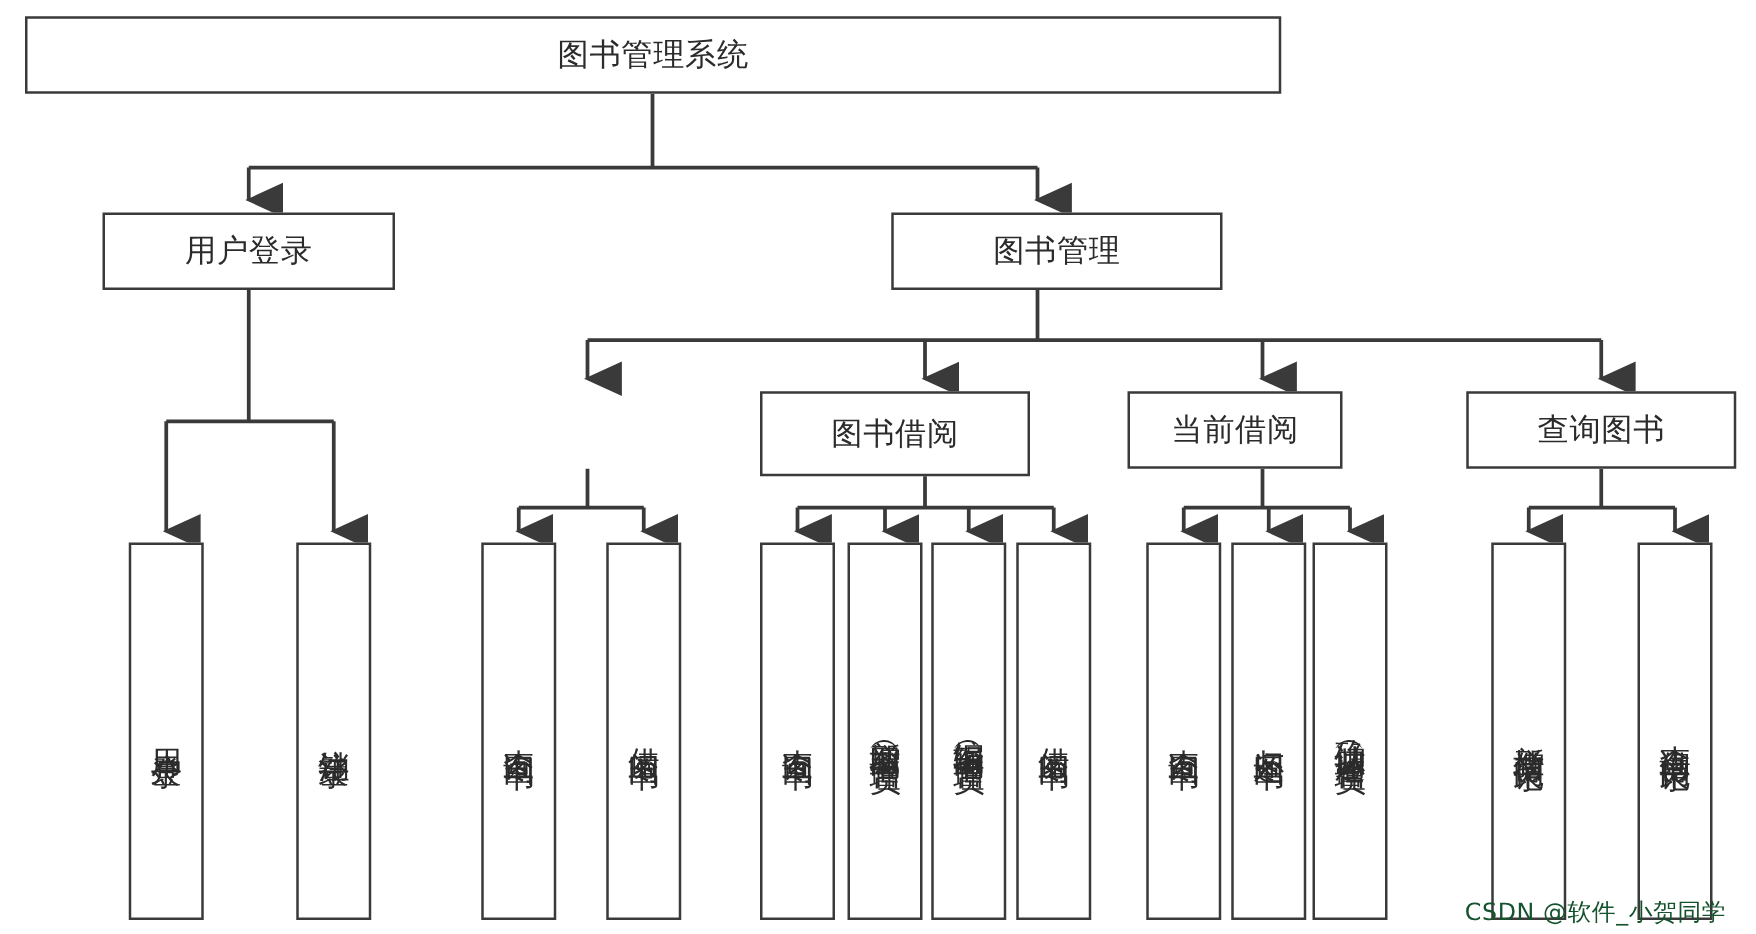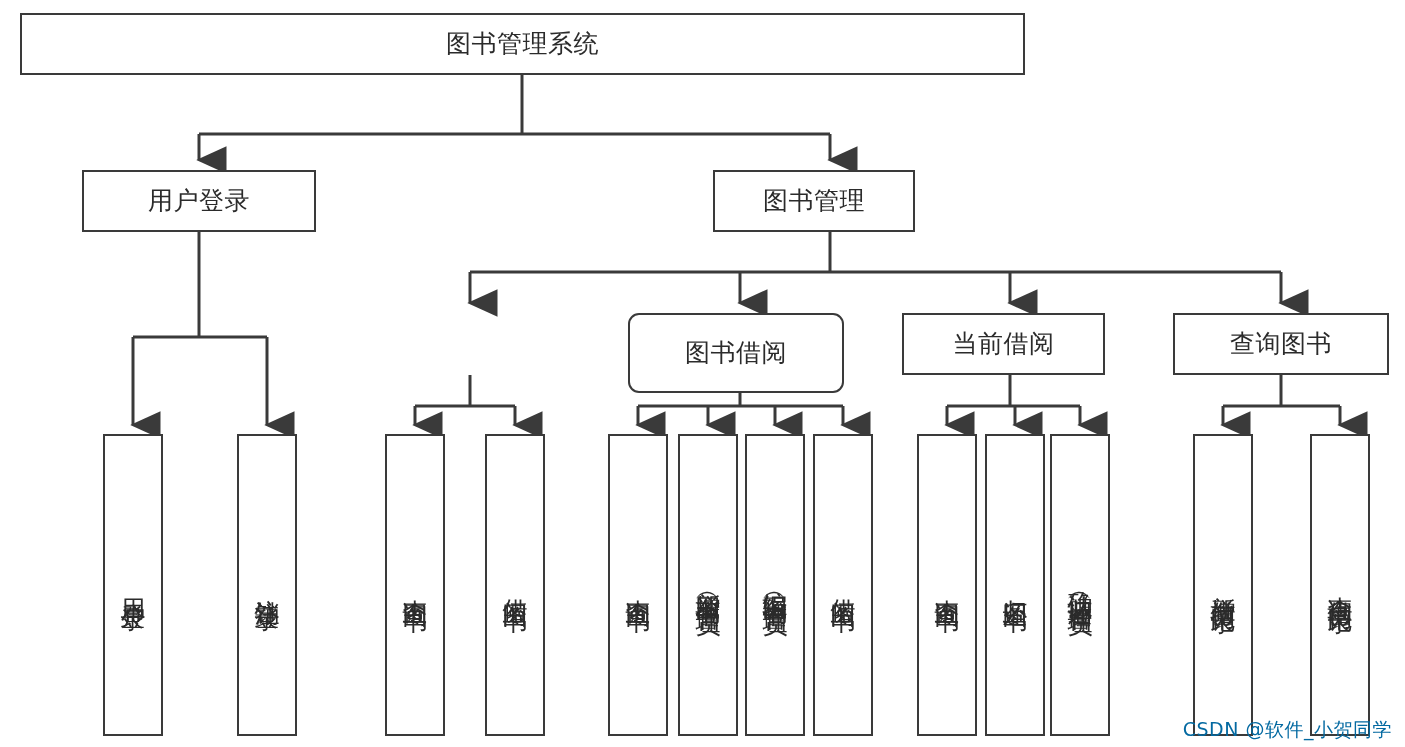--- a/index.html
+++ b/index.html
@@ -57,24 +57,24 @@
     writing-mode: vertical-rl;
     text-orientation: upright;
     font-size: 25px;
     line-height: 1.08;
     letter-spacing: 3px;
     max-height: 286px;
     white-space: normal;
   }
   .watermark {
     position: absolute;
-    right: 13px;
+    right: 24px;
     bottom: 4px;
     font-size: 19px;
-    color: #0369a1;
+    color: #14532d;
     letter-spacing: 0.5px;
     white-space: nowrap;
   }
 </style>
 </head>
 <body>
 
 <div id="canvas">
 
   <svg class="wires" viewBox="0 0 1405 747">
@@ -127,28 +127,28 @@
     </g>
   </svg>
 
   <div class="node root horiz" style="left:20px; top:13px; width:1005px; height:62px;">
     <span class="lbl">图书管理系统</span>
   </div>
 
   <div class="node horiz" style="left:82px; top:170px; width:234px; height:62px;">
     <span class="lbl">用户登录</span>
   </div>
-  <div class="node horiz" style="left:713px; top:170px; width:202px; height:62px;">
+  <div class="node horiz" style="left:713px; top:170px; width:265px; height:62px;">
     <span class="lbl">图书管理</span>
   </div>
 
-  <div class="node horiz" style="left:628px; top:313px; width:216px; height:80px;border-radius:11px;">
+  <div class="node horiz" style="left:608px; top:313px; width:216px; height:68px;">
     <span class="lbl">图书借阅</span>
   </div>
-  <div class="node horiz" style="left:902px; top:313px; width:203px; height:62px;">
+  <div class="node horiz" style="left:902px; top:313px; width:172px; height:62px;">
     <span class="lbl">当前借阅</span>
   </div>
   <div class="node horiz" style="left:1173px; top:313px; width:216px; height:62px;">
     <span class="lbl">查询图书</span>
   </div>
 
   <div class="node vert" style="left:103px; top:434px; width:60px; height:302px;">
     <span class="lbl">用户登录</span>
   </div>
   <div class="node vert" style="left:237px; top:434px; width:60px; height:302px;">

